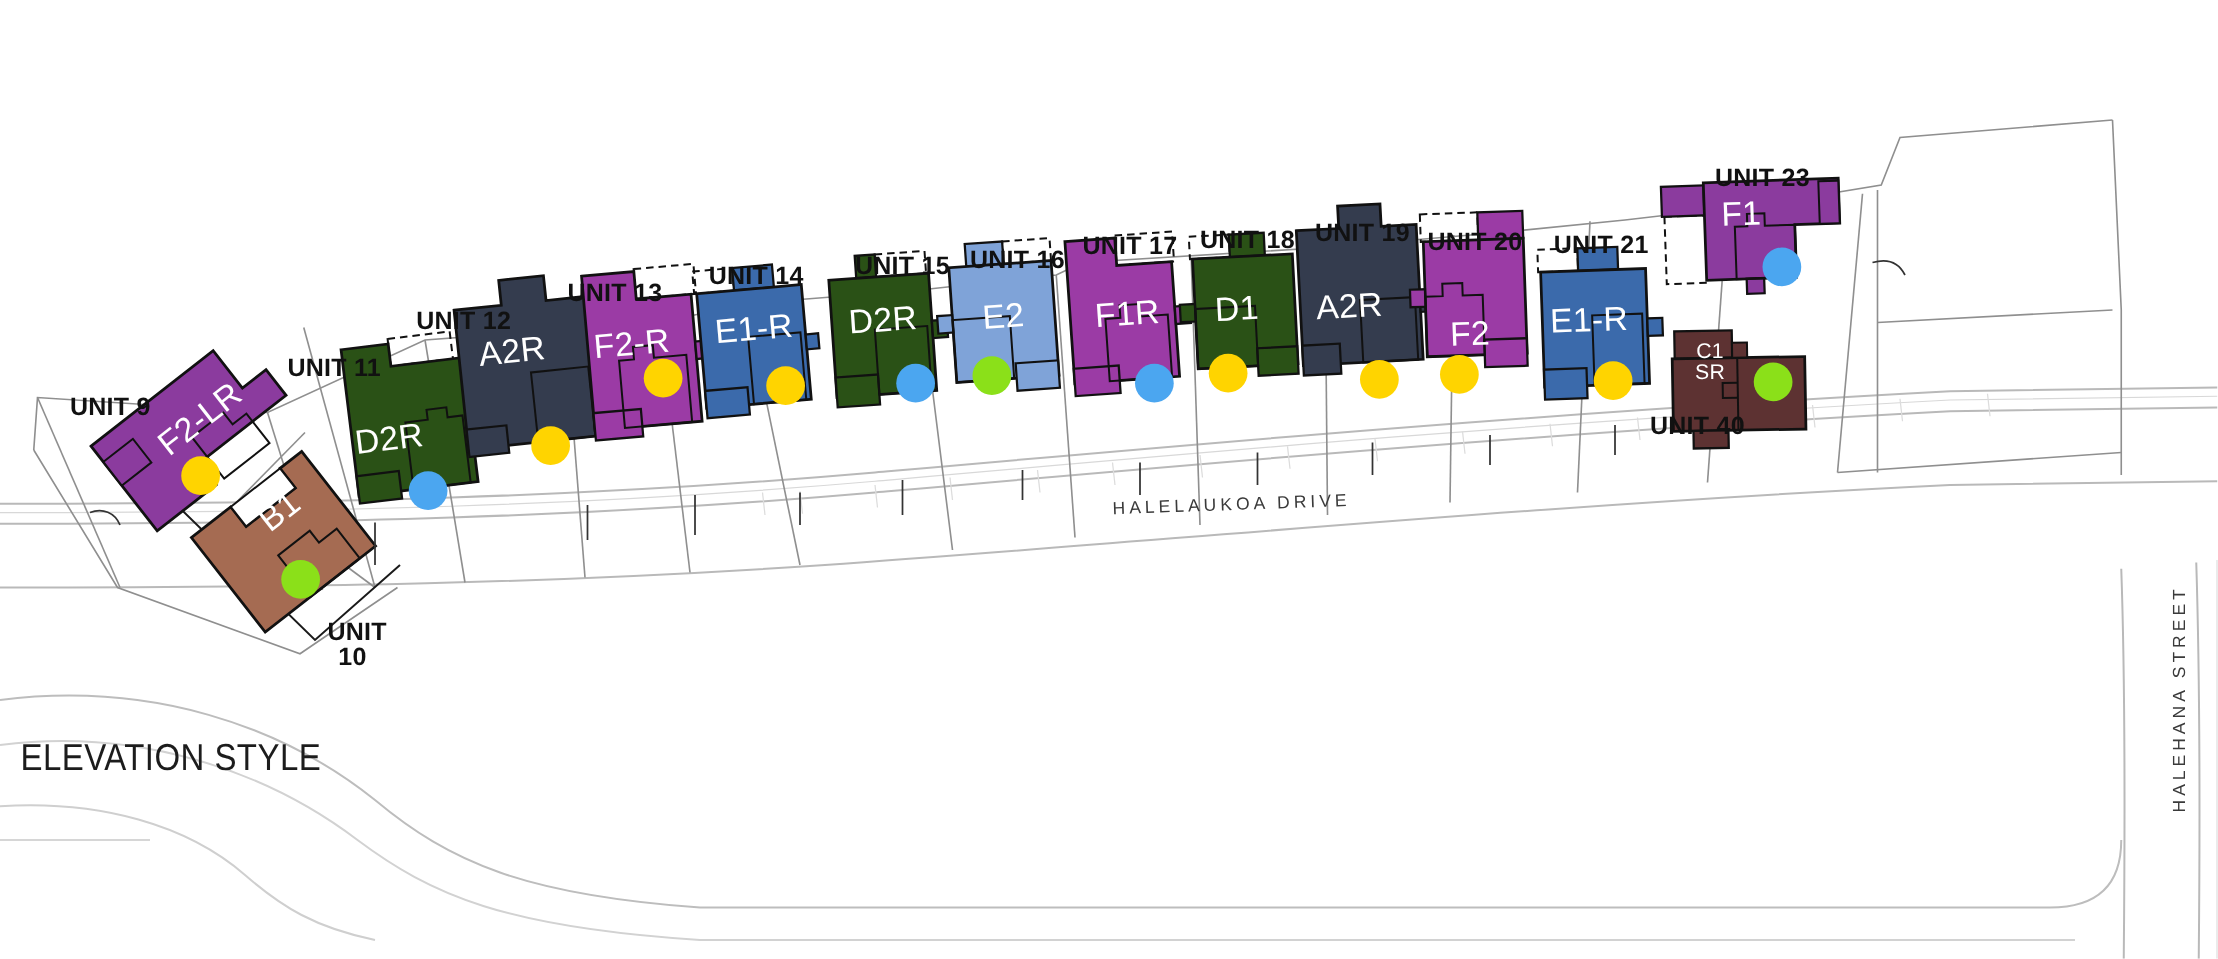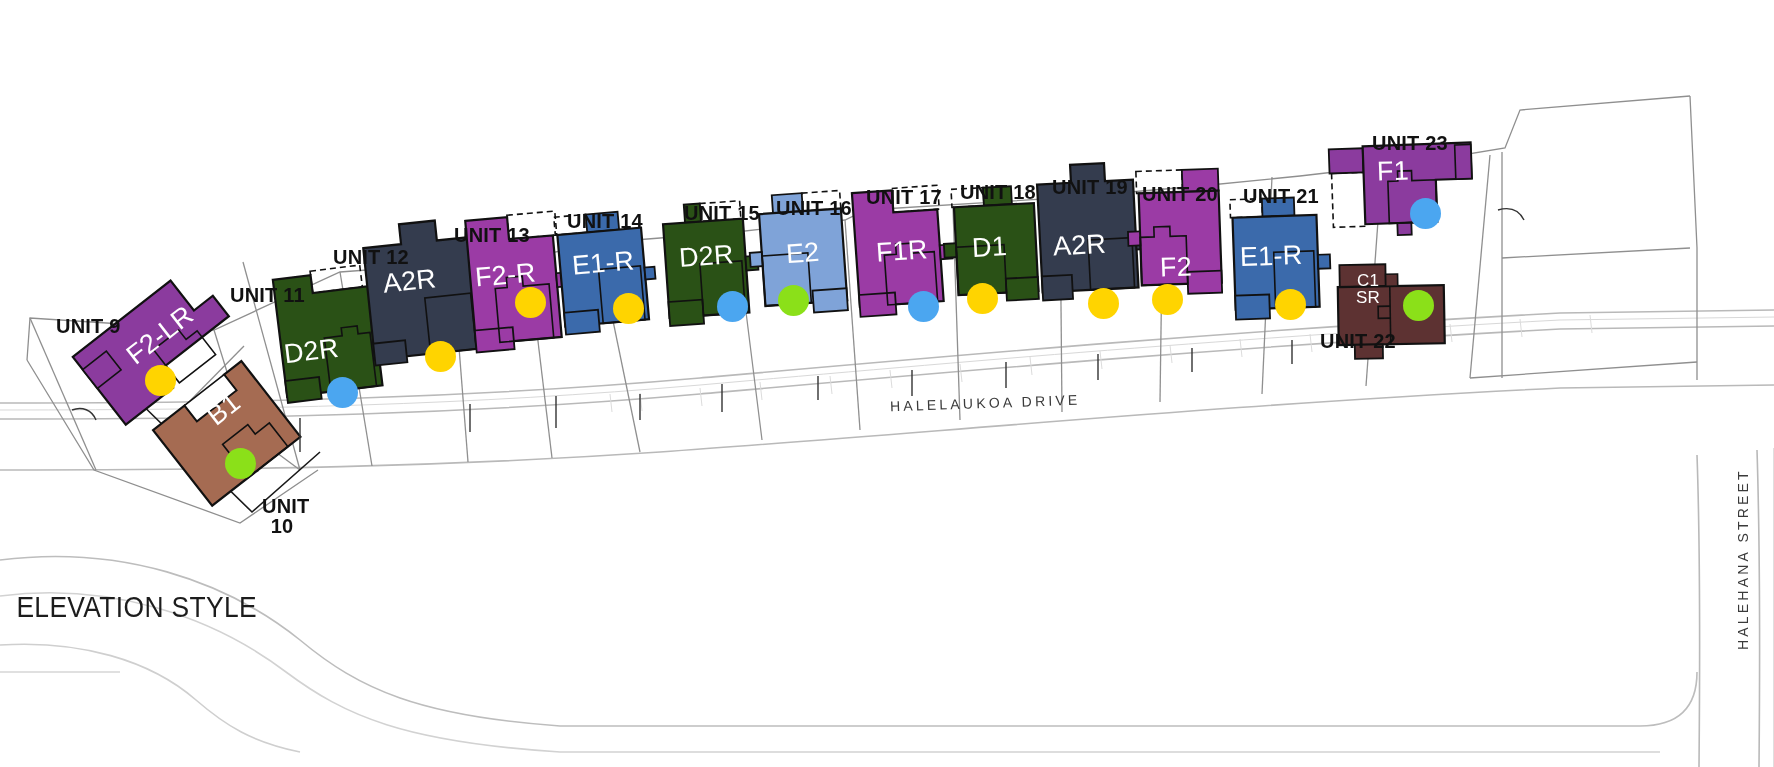--- a/index.html
+++ b/index.html
@@ -287,21 +287,21 @@
   <div class="lbl unit-lbl" style="left:333px;top:247px;">UNIT 12</div>
   <div class="lbl unit-lbl" style="left:454px;top:225px;">UNIT 13</div>
   <div class="lbl unit-lbl" style="left:567px;top:211px;">UNIT 14</div>
   <div class="lbl unit-lbl" style="left:664px;top:203px;margin-left:20px;">UNIT 15</div>
   <div class="lbl unit-lbl" style="left:776px;top:198px;">UNIT 16</div>
   <div class="lbl unit-lbl" style="left:866px;top:187px;">UNIT 17</div>
   <div class="lbl unit-lbl" style="left:960px;top:182px;">UNIT 18</div>
   <div class="lbl unit-lbl" style="left:1052px;top:177px;">UNIT 19</div>
   <div class="lbl unit-lbl" style="left:1142px;top:184px;">UNIT 20</div>
   <div class="lbl unit-lbl" style="left:1243px;top:186px;">UNIT 21</div>
-  <div class="lbl unit-lbl" style="left:1320px;top:331px;">UNIT 22</div>
+  <div class="lbl unit-lbl" style="left:1320px;top:331px;">UNIT 40</div>
   <div class="lbl unit-lbl" style="left:1372px;top:133px;">UNIT 23</div>
 
   <div class="lbl plan-lbl" style="left:122px;top:322px;transform:rotate(-38deg);">F2-LR</div>
   <div class="lbl plan-lbl" style="left:207px;top:396px;transform:rotate(-38deg);">B1</div>
   <div class="lbl plan-lbl" style="left:284px;top:338px;transform:rotate(-7deg);">D2R</div>
   <div class="lbl plan-lbl" style="left:383px;top:268px;transform:rotate(-6deg);">A2R</div>
   <div class="lbl plan-lbl" style="left:475px;top:262px;transform:rotate(-5deg);">F2-R</div>
   <div class="lbl plan-lbl" style="left:572px;top:250px;transform:rotate(-5deg);">E1-R</div>
   <div class="lbl plan-lbl" style="left:679px;top:243px;transform:rotate(-4deg);">D2R</div>
   <div class="lbl plan-lbl" style="left:786px;top:240px;transform:rotate(-4deg);">E2</div>

